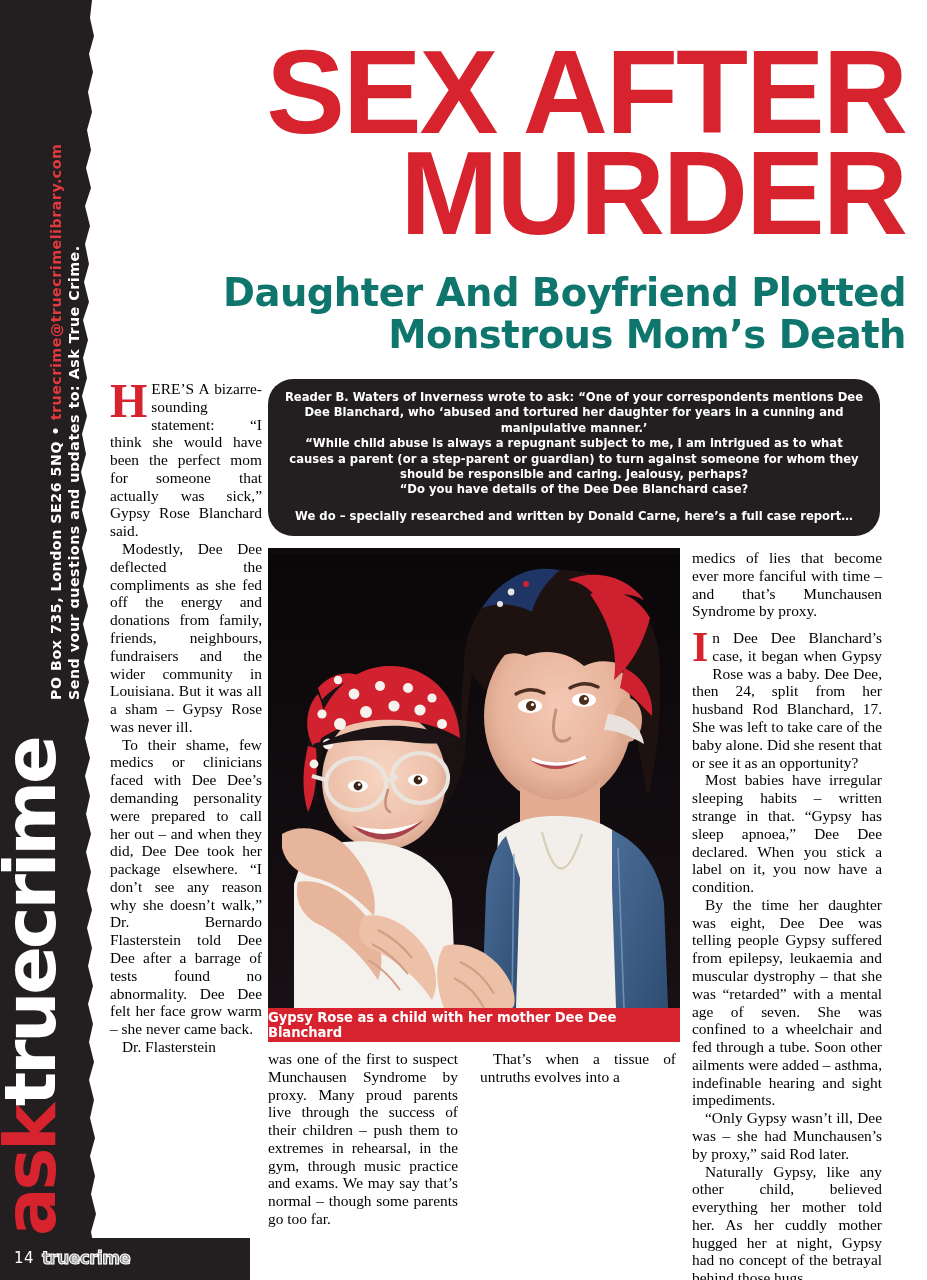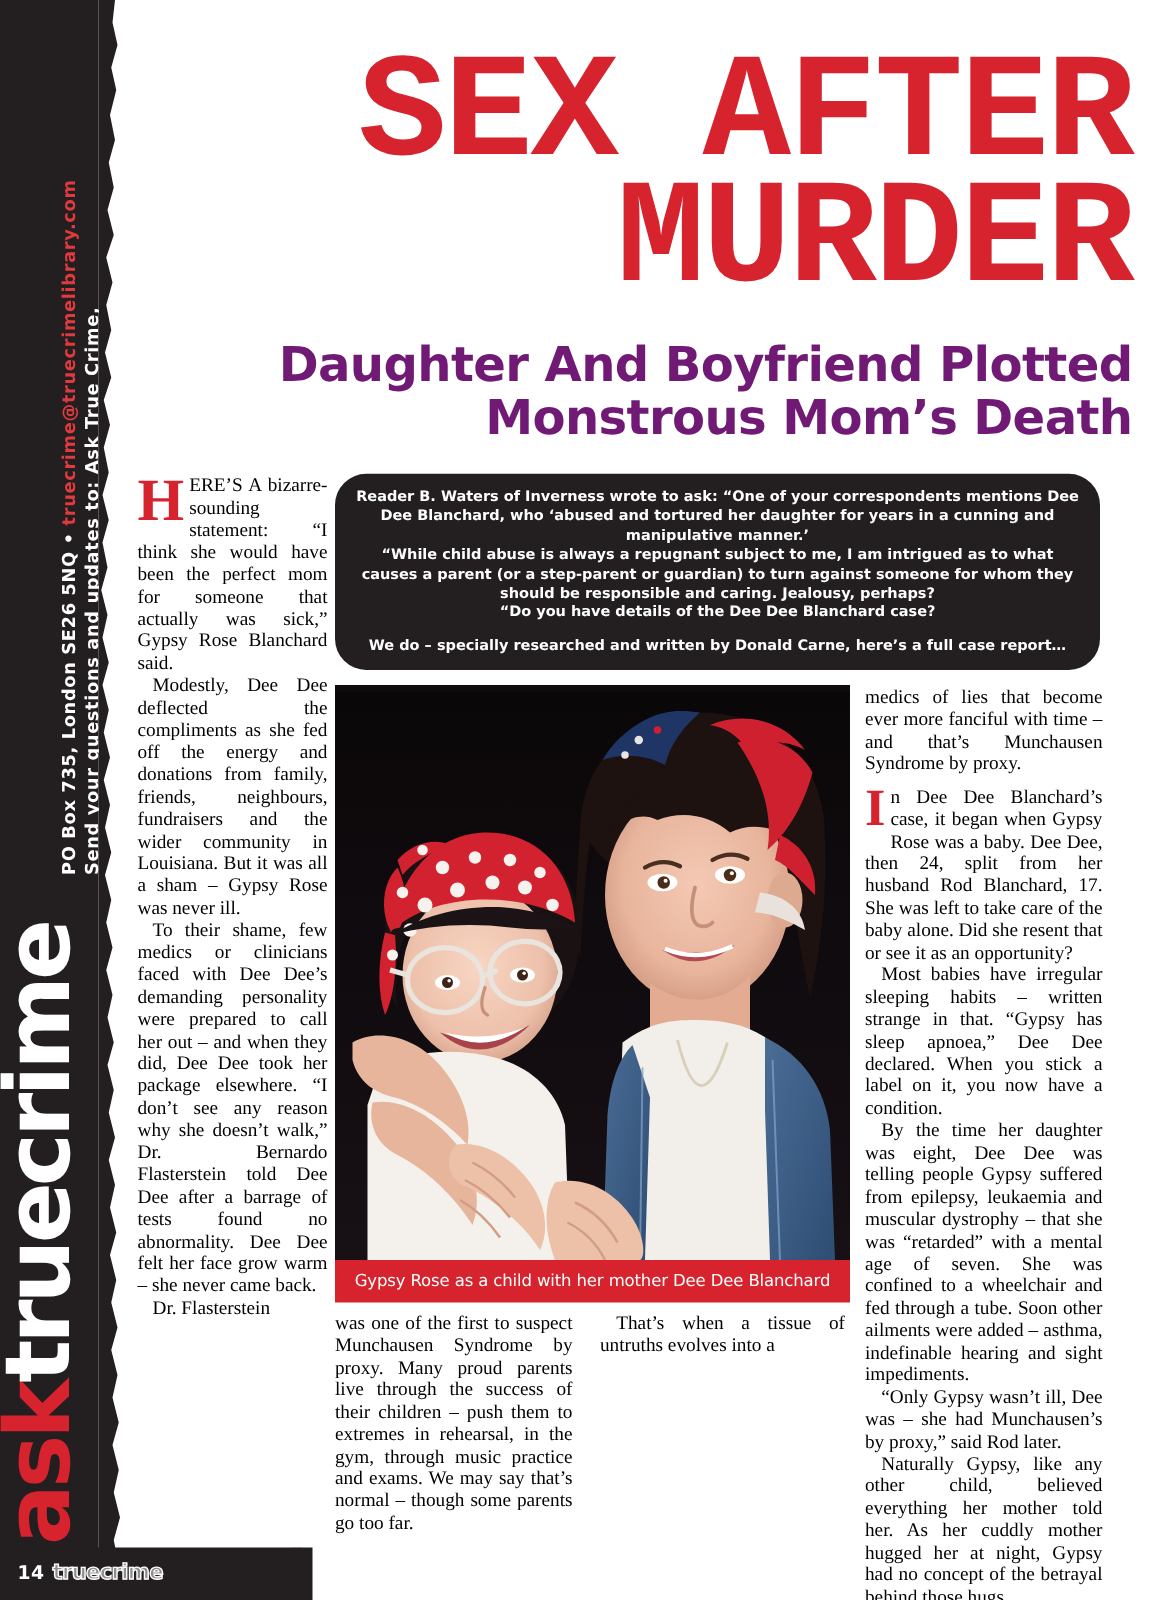--- a/index.html
+++ b/index.html
@@ -58,48 +58,48 @@
   
   .footer{
     position:absolute;left:0;bottom:0;width:250px;height:42px;
     background:#231f20;
     overflow:hidden;
   }
   .footer-torn{position:absolute;right:-1px;top:0;width:18px;height:42px;}
   .footer-torn svg{display:block;width:18px;height:42px;}
   .pageno{
     position:absolute;left:14px;top:11px;
-    font-family:"DejaVu Sans", sans-serif;font-weight:bold;font-size:15px;
+    font-family:"DejaVu Sans", sans-serif;font-weight:normal;font-size:15px;
     color:#ffffff;letter-spacing:.4px;
   }
   .foot-logo{
     position:absolute;left:42px;top:10px;
     font-family:"DejaVu Sans", sans-serif;font-weight:bold;font-size:17px;
     letter-spacing:-.6px;
     color:#8d8d8d;
     -webkit-text-stroke:1.1px #ffffff;
   }
 
   
   .headline{
     position:absolute;left:136px;top:42px;width:770px;
-    font-family:Liberation Mono, monospace;
+    font-family:Liberation Sans, sans-serif;
     font-weight:bold;
     color:#d6232e;
     font-size:118px;
     line-height:.86;
     letter-spacing:-2px;
     text-align:right;
   }
   .hl-line{display:block;}
   .subhead{
     position:absolute;left:136px;top:272px;width:770px;
     font-family:"DejaVu Sans", sans-serif;
     font-weight:bold;
-    color:#701a75;
+    color:#0f766e;
     font-size:38.5px;
     line-height:1.08;
     letter-spacing:-.5px;
     text-align:right;
   }
   .sh-line{display:block;}
 
   
   .qbox{
     position:absolute;left:268px;top:379px;width:612px;
@@ -118,21 +118,21 @@
 
   
   .photo{
     position:absolute;left:268px;top:548px;width:412px;height:460px;
     overflow:hidden;background:#0c0a0b;
   }
   .photo svg{display:block;width:412px;height:460px;}
   .caption{
     position:absolute;left:268px;top:1008px;width:412px;height:34px;
     background:#d6232e;color:#ffffff;
-    font-family:"DejaVu Sans", sans-serif;font-weight:normal;
+    font-family:"DejaVu Sans", sans-serif;font-weight:bold;
     font-size:13.2px;
     display:flex;align-items:center;justify-content:center;
     letter-spacing:-.1px;
     box-sizing:border-box;
   }
 
   
   .bodycol{
     position:absolute;
     font-family:"Liberation Serif", serif;

